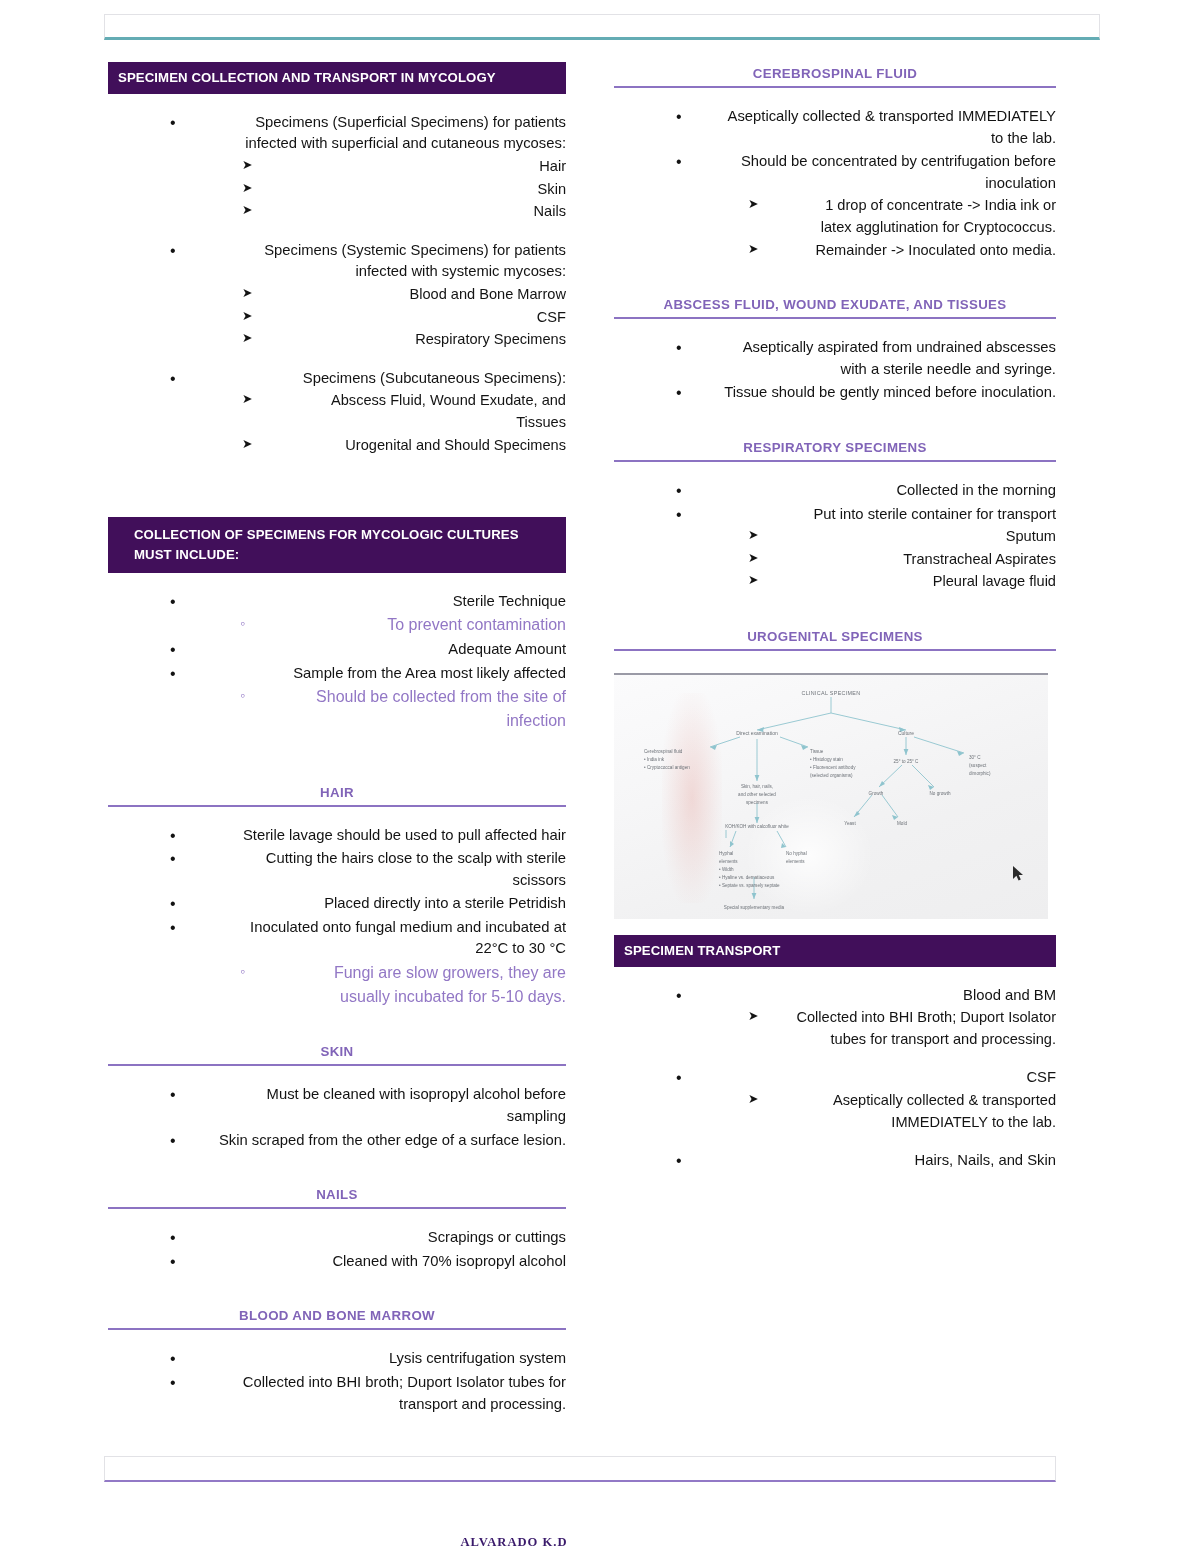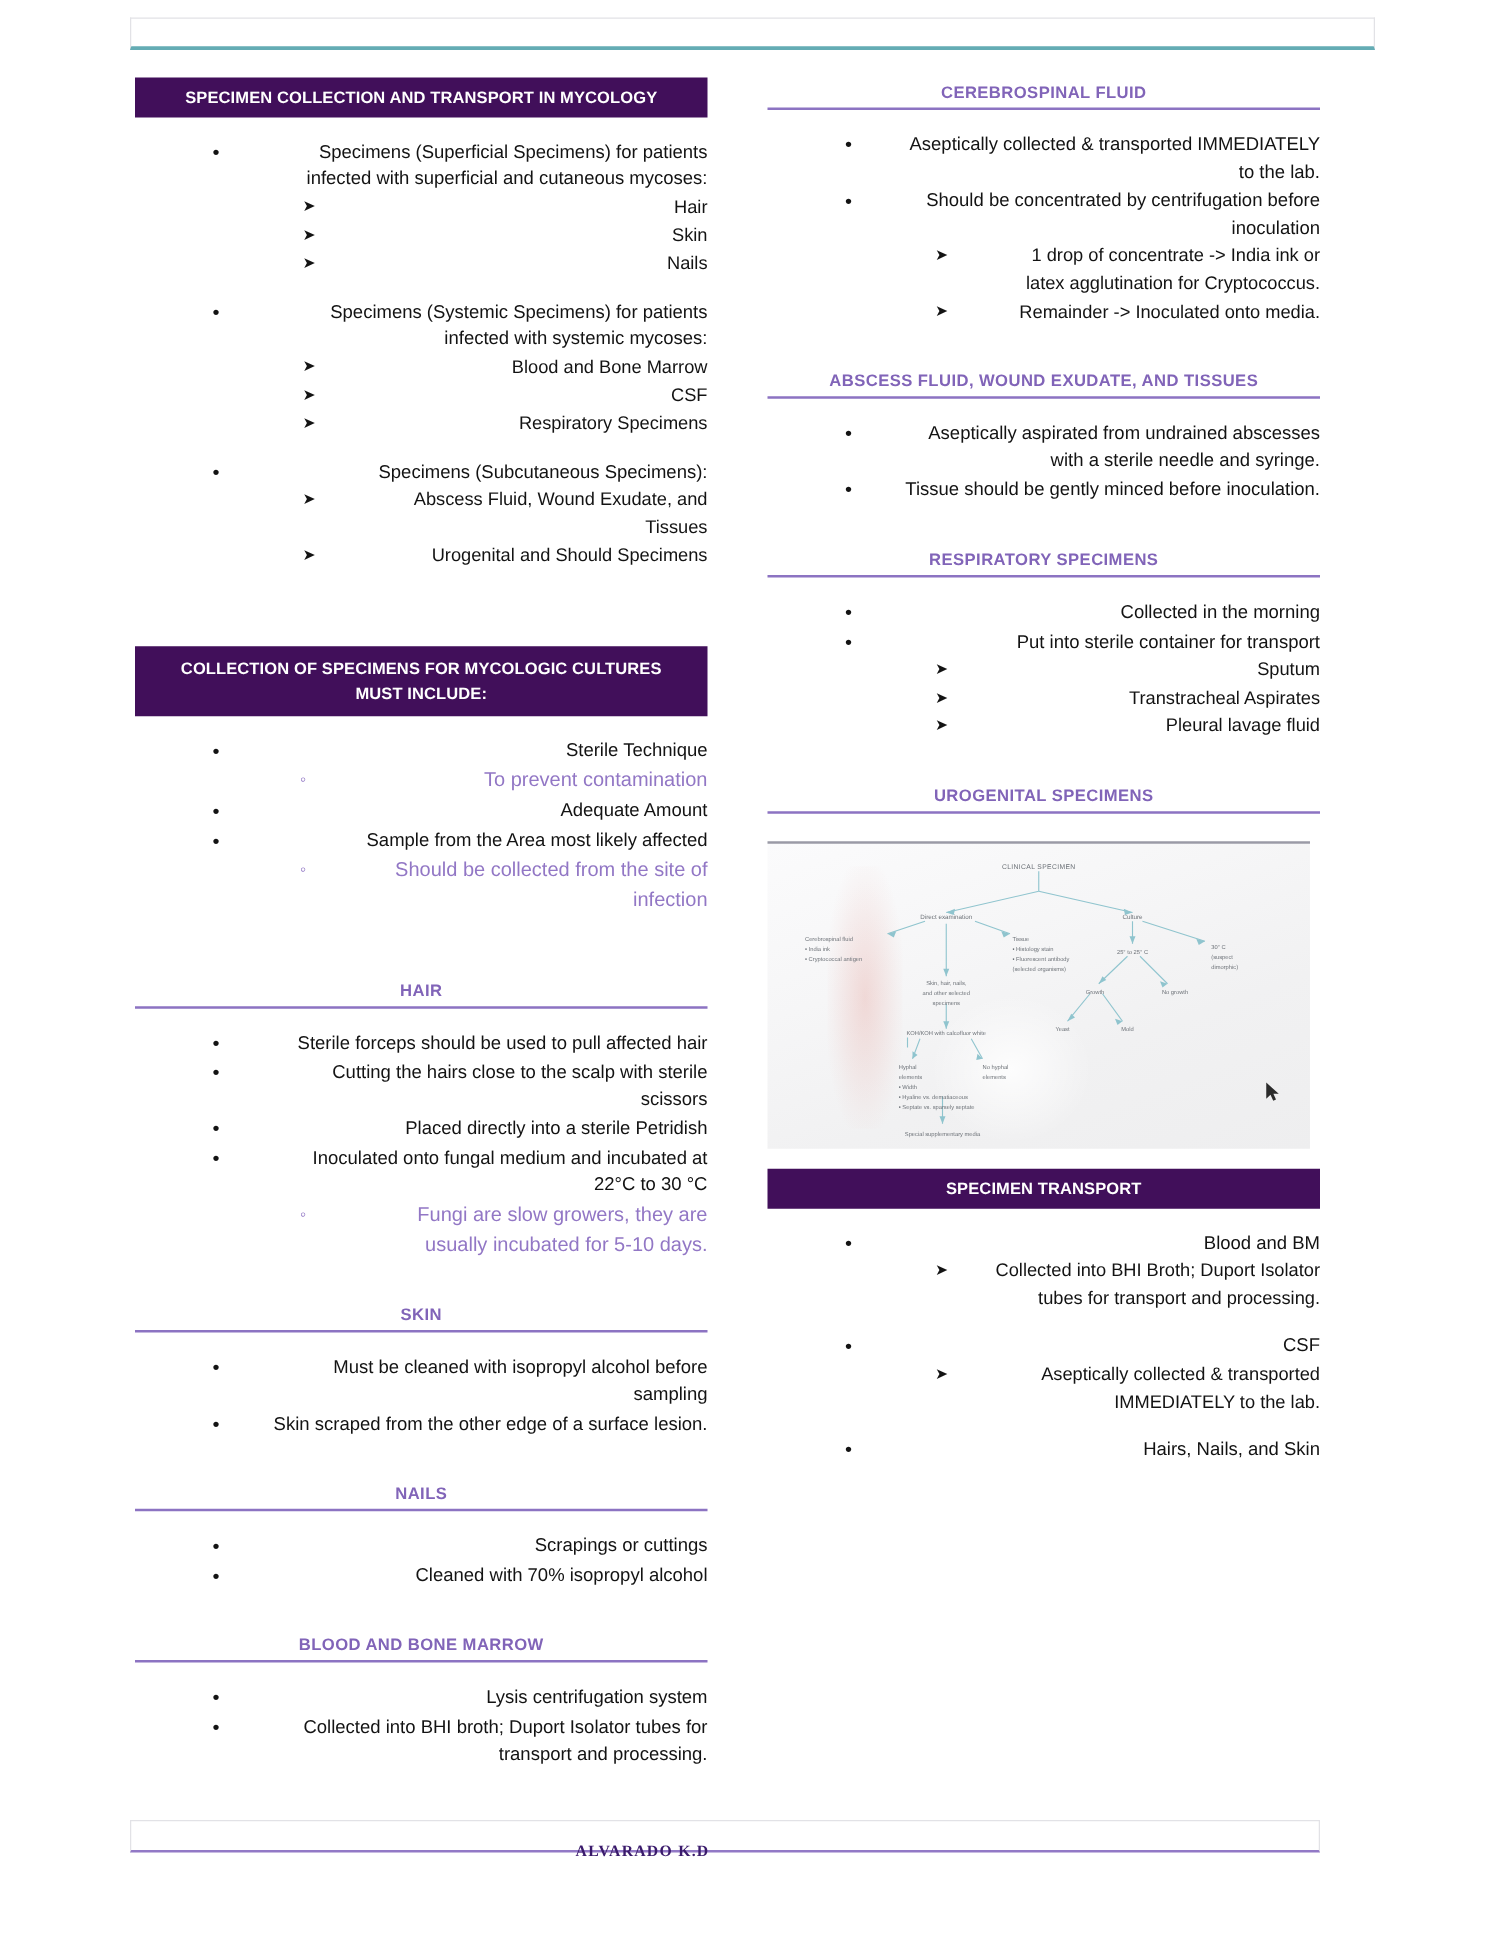--- a/index.html
+++ b/index.html
@@ -54,21 +54,21 @@
   .col { width: 458px; }
   .col.right { width: 442px; }
 
   
   .banner {
     background: #410F5A;
     color: #ffffff;
     font-weight: 700;
     font-size: 13.2px;
     letter-spacing: 0.1px;
-    text-align: center;
+    text-align: left;
     padding: 6px 10px;
     line-height: 1.5;
     margin: 0;
   }
   .banner.tall { padding: 8px 26px; margin-top: 29px; }
 
   
   .sechead {
     text-align: center;
     color: #8164B8;
@@ -181,21 +181,21 @@
   .footer-box {
     position: absolute;
     left: 104px; top: 1442px;
     width: 952px; height: 26px;
     border: 1px solid #E2E2E6;
     border-bottom: 2.5px solid #9279C6;
     background: #fff;
   }
   .footer-name {
     position: absolute;
-    left: 0; top: 1460px;
+    left: 0; top: 1521px;
     width: 1028px;
     text-align: center;
     font-family: "Liberation Serif", serif;
     font-weight: 700;
     font-size: 12.6px;
     letter-spacing: 1.0px;
     color: #3A1A6B;
   }
 </style>
 </head>
@@ -259,21 +259,21 @@
           <ul class="sub">
             <li>Should be collected from the site of infection</li>
           </ul>
         </li>
       </ul>
 
       <div class="spacer-lg"></div>
 
       <div class="sechead">HAIR</div>
       <ul class="lvl1">
-        <li>Sterile forceps should be used to pull affected hair</li>
+        <li>Sterile lavage should be used to pull affected hair</li>
         <li>Cutting the hairs close to the scalp with sterile scissors</li>
         <li>Placed directly into a sterile Petridish</li>
         <li>
           <span>Inoculated onto fungal medium and incubated at 22°C to 30 °C</span>
           <ul class="sub">
             <li>Fungi are slow growers, they are usually incubated for 5-10 days.</li>
           </ul>
         </li>
       </ul>
 

